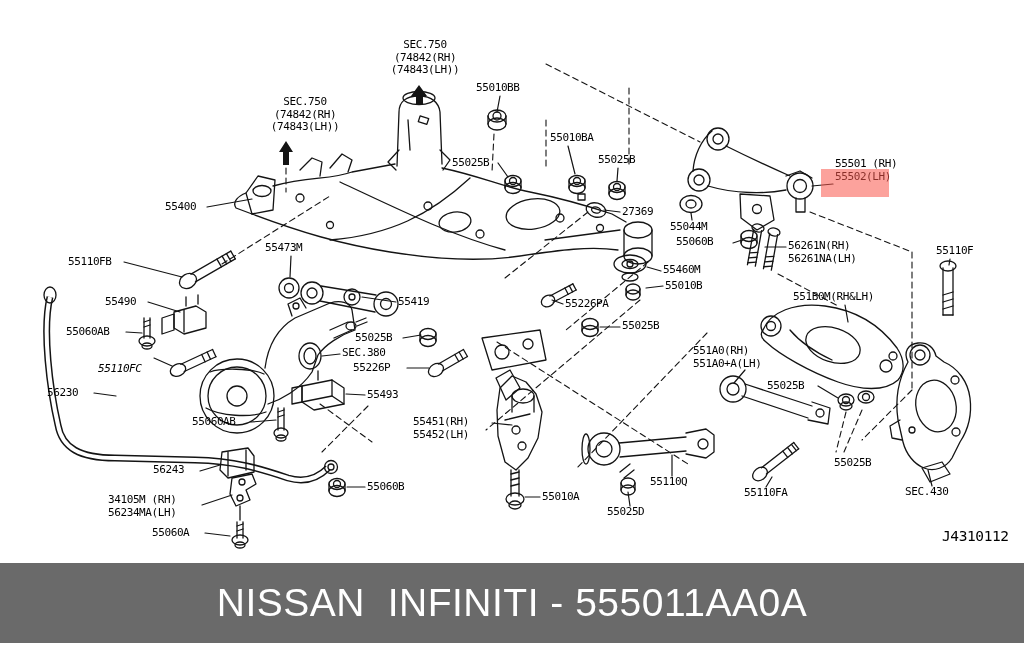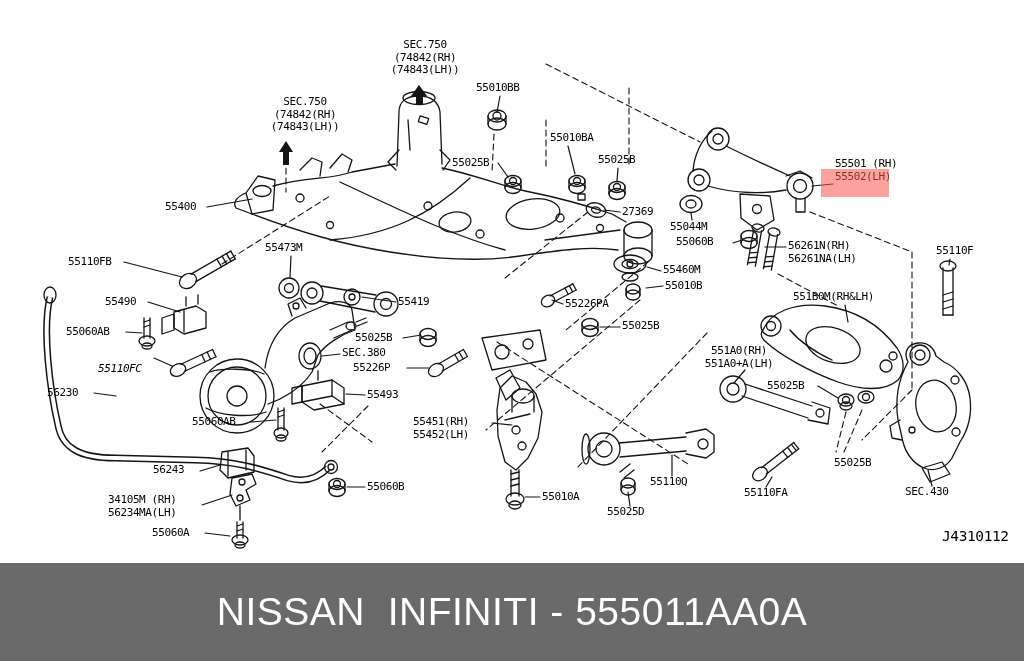--- a/index.html
+++ b/index.html
@@ -3,24 +3,24 @@
 <meta charset="utf-8">
 <style>
   html,body{margin:0;padding:0;background:#fff;}
   .screen{position:relative;width:1024px;height:661px;background:#fff;overflow:hidden;
           font-family:"DejaVu Sans Mono", monospace;}
   .diagram-area{position:absolute;left:0;top:0;width:1024px;height:563px;}
   .diagram-area svg{position:absolute;left:0;top:0;}
   .label-layer{position:absolute;left:0;top:0;width:1024px;height:563px;}
   .part-label{position:absolute;color:#000;font-size:11px;line-height:12.6px;
               letter-spacing:-0.4px;white-space:pre;}
-  .part-label.align-right{text-align:center;}
+  .part-label.align-right{text-align:left;}
   .part-label.align-center{text-align:center;}
   .highlight-overlay{position:absolute;pointer-events:none;z-index:5;}
-  .banner{position:absolute;left:0;top:563px;width:1024px;height:98px;background:#6a6a6a;
+  .banner{position:absolute;left:0;top:563px;width:1024px;height:80px;background:#6a6a6a;
           display:flex;align-items:center;justify-content:center;gap:66px;}
   .banner span{color:#fff;font-family:"Liberation Sans", sans-serif;font-size:39px;
                letter-spacing:0.5px;white-space:pre;}
   .lineart{stroke:#141414;fill:none;stroke-width:1.3;stroke-linejoin:round;stroke-linecap:round;}
   .dash{stroke-dasharray:6 4;stroke-width:1.1;}
   .leader{stroke-width:1.2;}
   .thickbar{stroke:#141414;stroke-width:7;fill:none;}
   .thickbar-core{stroke:#fff;stroke-width:4;fill:none;}
   .filled{fill:#141414;stroke:none;}
 </style>

